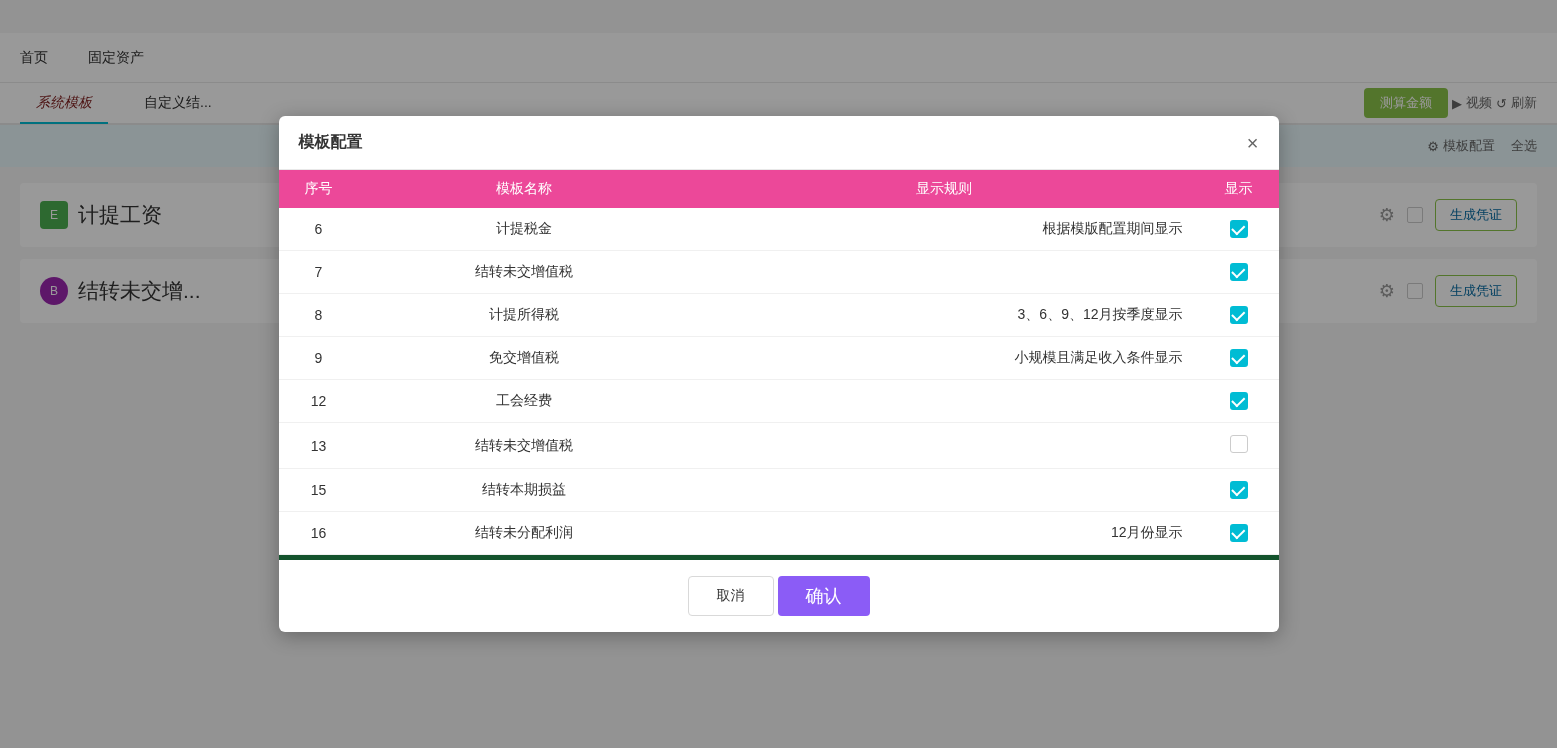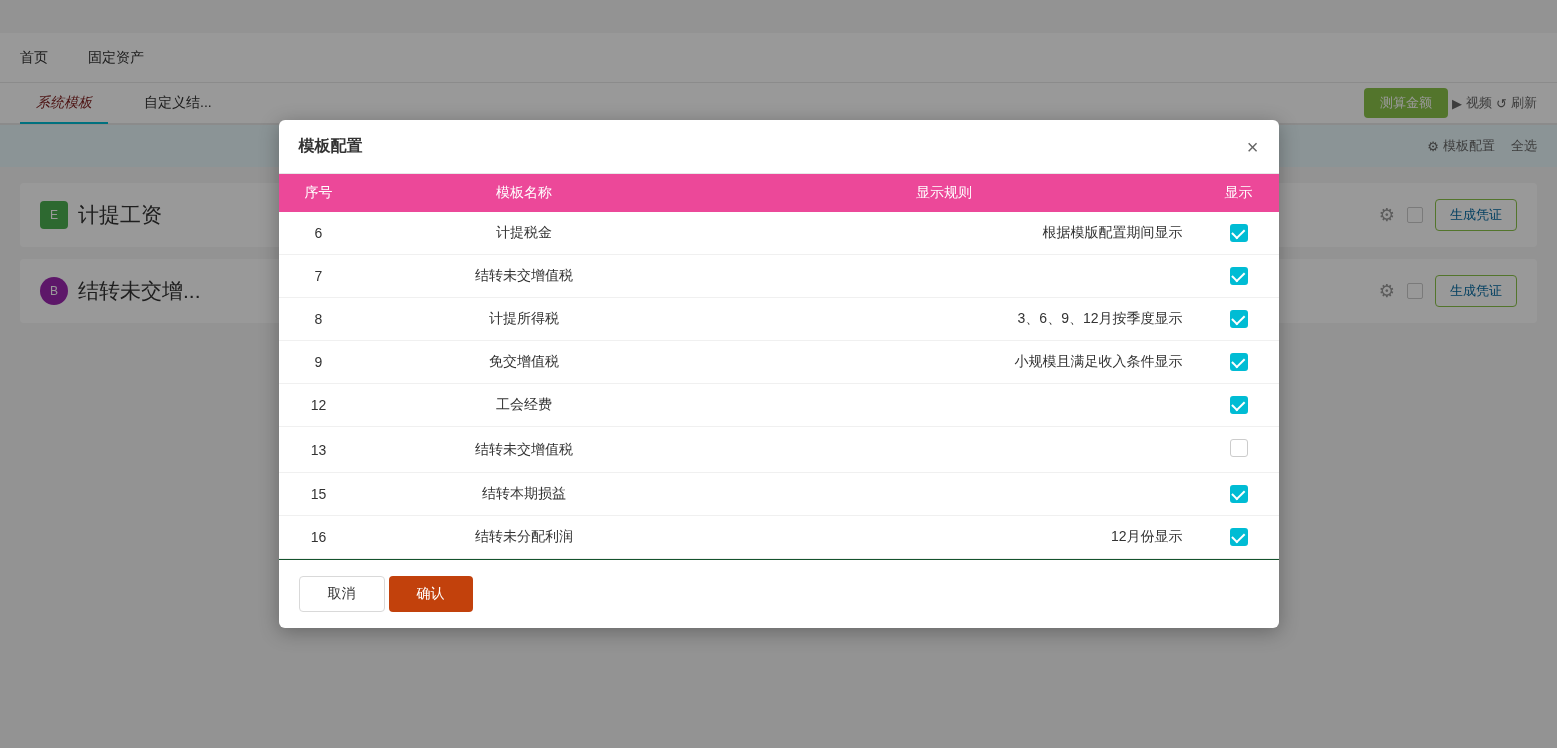--- a/index.html
+++ b/index.html
@@ -288,40 +288,41 @@
     }
     .modal-body::-webkit-scrollbar-thumb {
       background: #ccc;
       border-radius: 3px;
     }
 
     
     .modal-footer {
       padding: 16px 20px;
       display: flex;
+      justify-content: center;
       gap: 4px;
-      border-top: 1px solid #14532d;
+      border-top: 5px solid #14532d;
     }
     .btn-cancel {
       border: 1px solid #d9d9d9;
       color: #333;
       background: #fff;
       padding: 8px 28px;
       border-radius: 4px;
       cursor: pointer;
       font-size: 14px;
     }
     .btn-confirm {
-      background: #c2410c;
+      background: #8b5cf6;
       color: #fff;
       border: none;
       padding: 8px 28px;
       border-radius: 4px;
       cursor: pointer;
-      font-size: 14px;
+      font-size: 18px;
     }
   </style>
 </head>
 <body>
 
 <div class="bg-page">
 
   <div class="top-nav">
     <span class="top-nav-item">首页</span>
     <span class="top-nav-item">固定资产</span>

